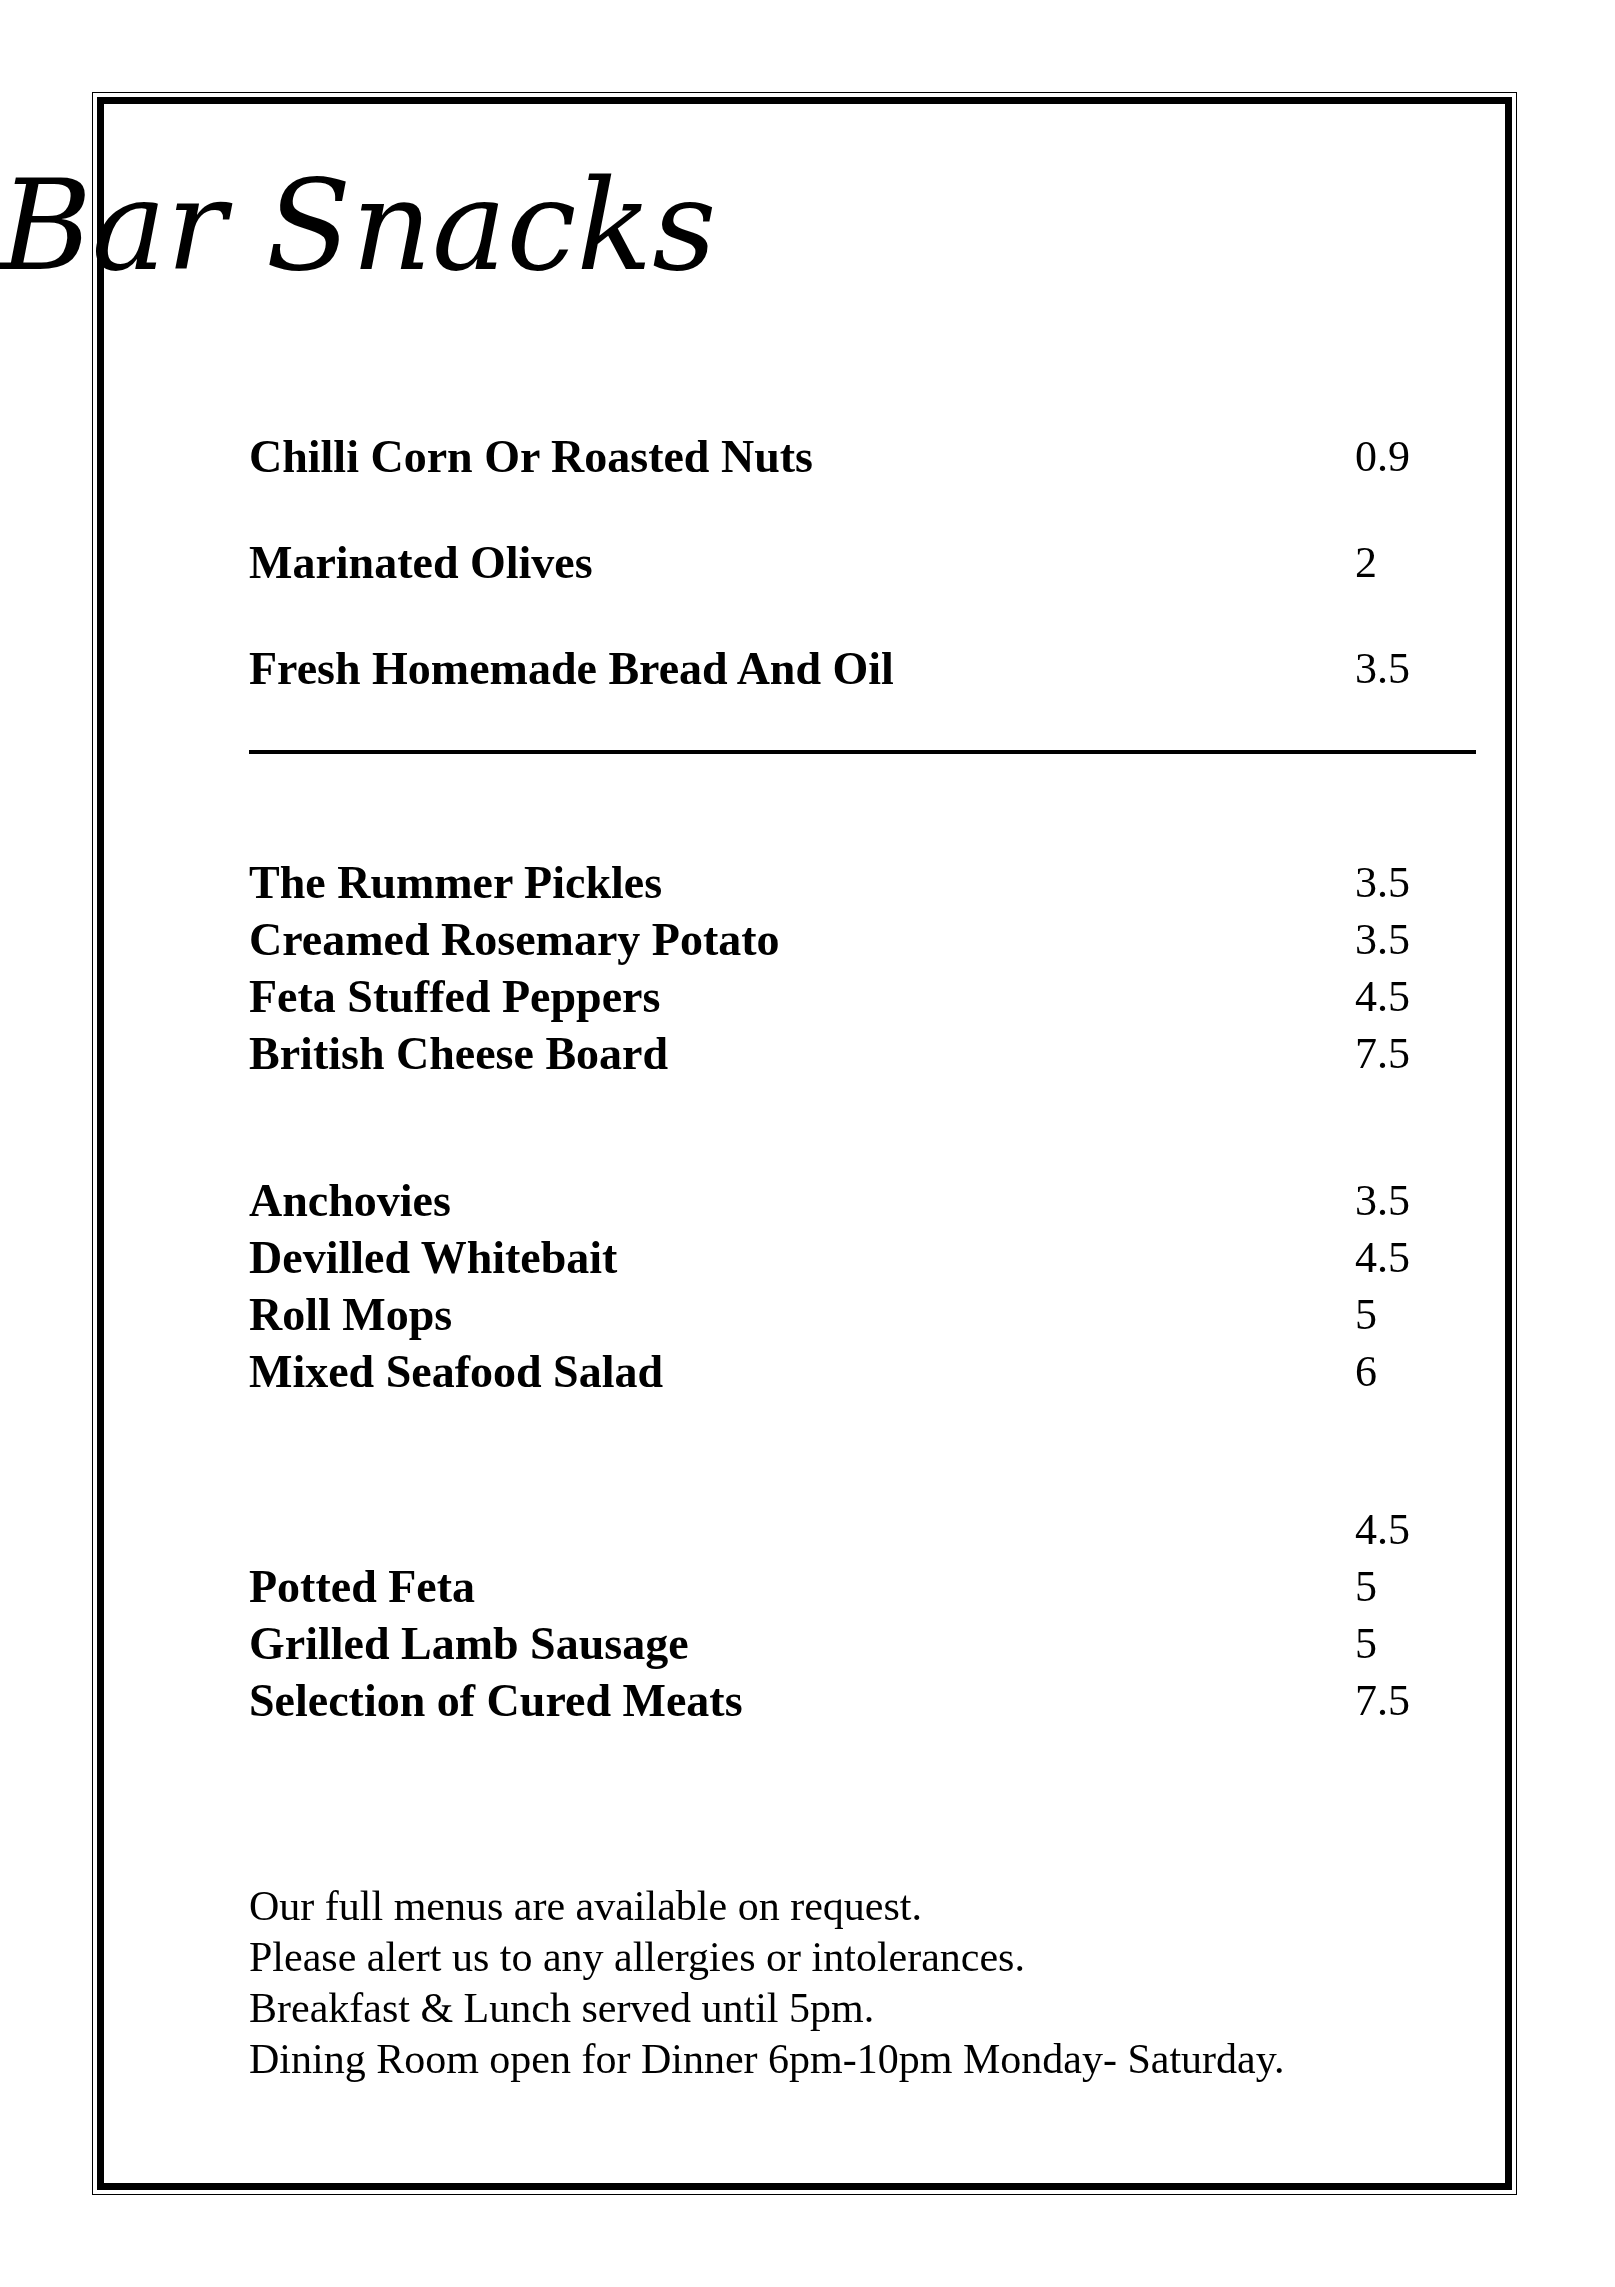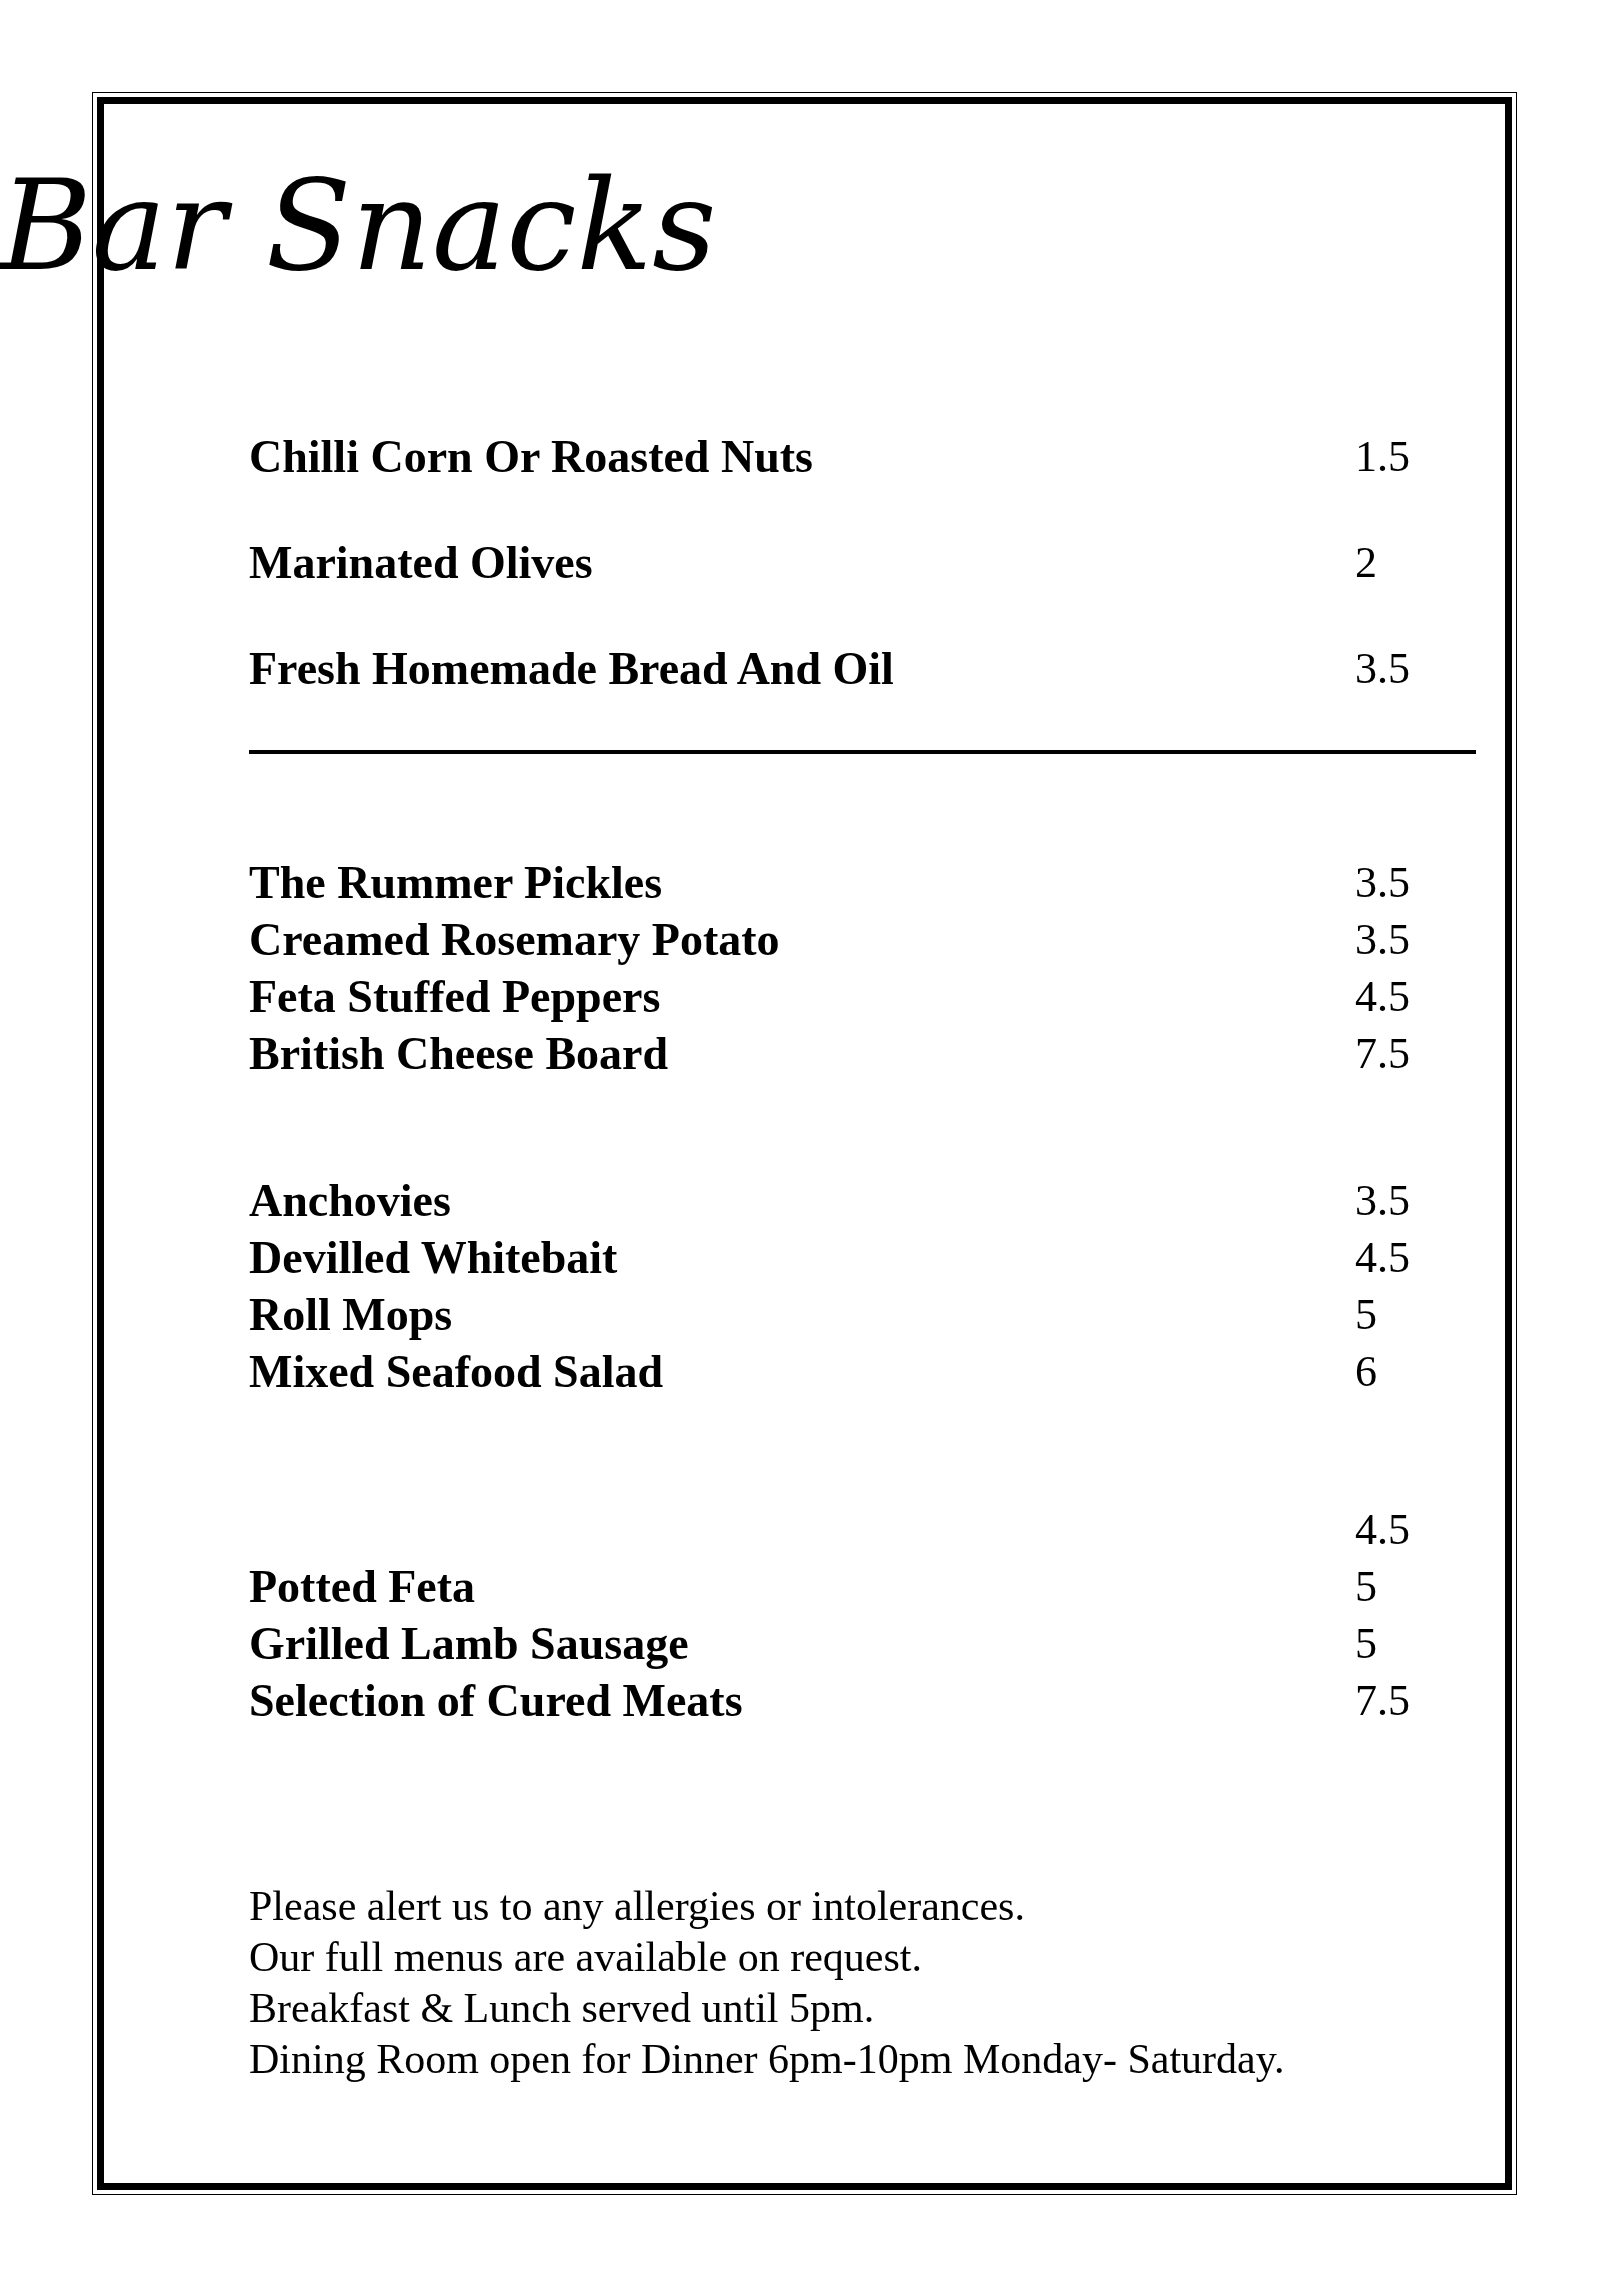--- a/index.html
+++ b/index.html
@@ -102,21 +102,21 @@
 
 <div class="frame-outer">
   <div class="frame-inner"></div>
 </div>
 
 <div class="title">Bar Snacks</div>
 
 <div class="section" style="top:404px">
   <div class="row row-lg">
     <span class="item-name">Chilli Corn Or Roasted Nuts</span>
-    <span class="item-price">1.5</span>
+    <span class="item-price">0.9</span>
   </div>
   <div class="row row-lg">
     <span class="item-name">Marinated Olives</span>
     <span class="item-price">2</span>
   </div>
   <div class="row row-lg">
     <span class="item-name">Fresh Homemade Bread And Oil</span>
     <span class="item-price">3.5</span>
   </div>
 </div>
@@ -173,18 +173,18 @@
     <span class="item-name">Grilled Lamb Sausage</span>
     <span class="item-price">5</span>
   </div>
   <div class="row">
     <span class="item-name">Selection of Cured Meats</span>
     <span class="item-price">7.5</span>
   </div>
 </div>
 
 <div class="footer">
+  <div class="footer-line">Our full menus are available on request.</div>
   <div class="footer-line">Please alert us to any allergies or intolerances.</div>
-  <div class="footer-line">Our full menus are available on request.</div>
   <div class="footer-line">Breakfast &amp; Lunch served until 5pm.</div>
   <div class="footer-line">Dining Room open for Dinner 6pm-10pm Monday- Saturday.</div>
 </div>
 
 
 </body></html>

